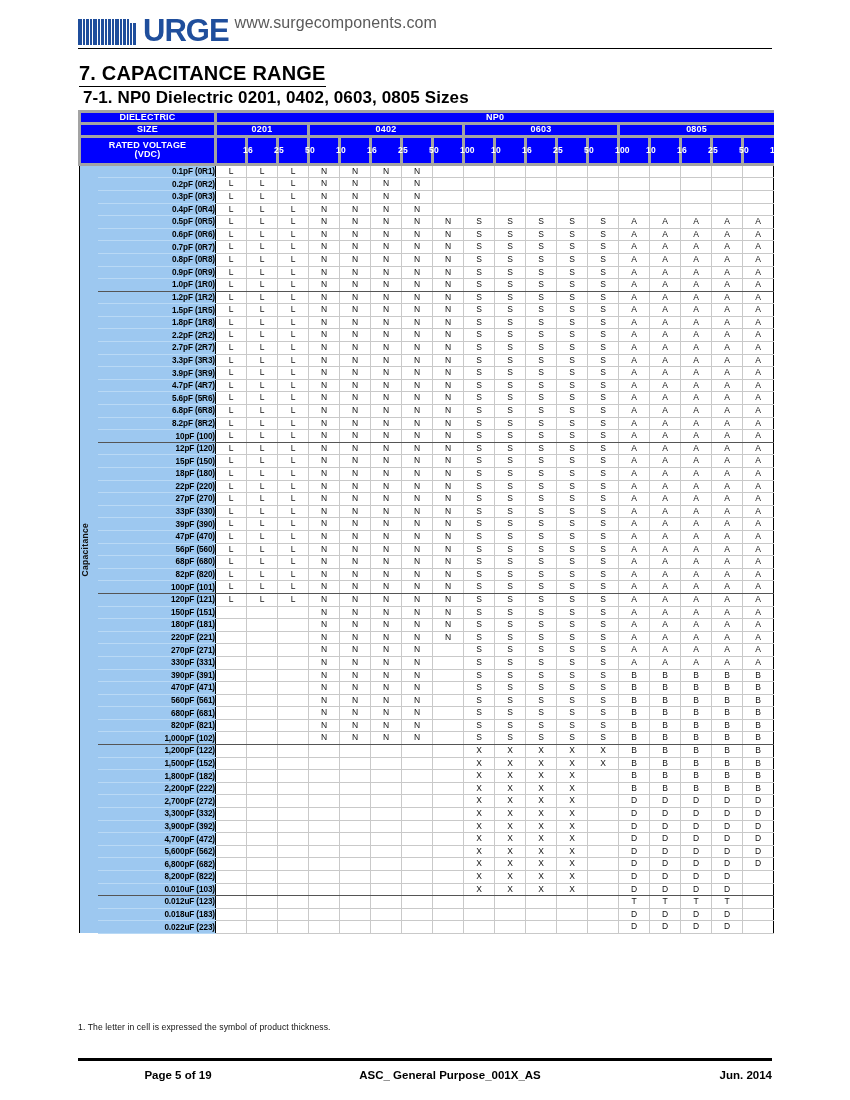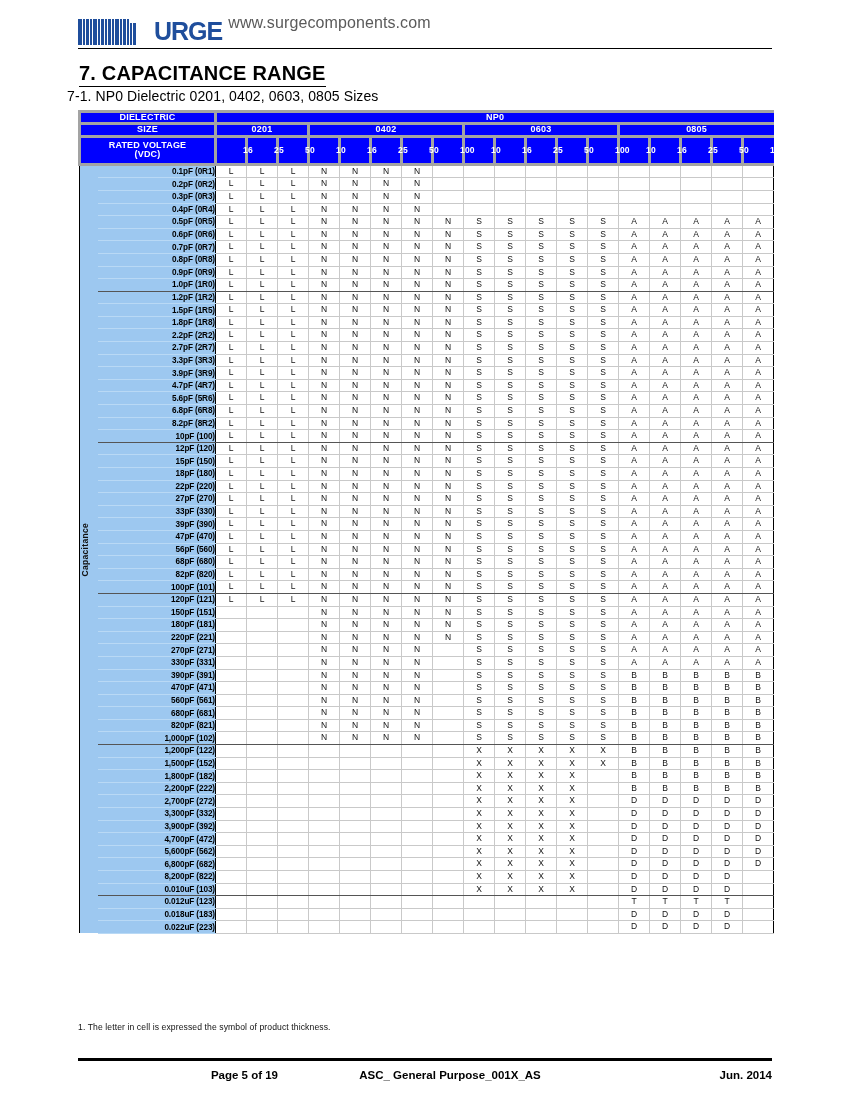--- a/index.html
+++ b/index.html
@@ -18,35 +18,35 @@
   .hdr { position:absolute; left:78px; top:14px; width:694px; height:42px; }
   .logo-wrap { display:flex; align-items:flex-end; gap:6px; }
   .logo { display:flex; align-items:center; height:30px; }
   .bars { display:flex; align-items:flex-end; height:28px; gap:1px; }
   .bars i { display:block; width:2px; background:#1F4E9C; height:26px; }
   .bars i.t2 { width:3px; }
   .bars i.t3 { width:4px; }
   .bars i.sh { height:22px; }
   .logo-text {
     font-family:"Liberation Sans", sans-serif;
-    font-weight:bold; font-size:25px; letter-spacing:-1px;
-    color:#1F4E9C; line-height:26px; margin-left:18px;
+    font-weight:bold; font-size:31px; letter-spacing:-1px;
+    color:#1F4E9C; line-height:26px; margin-left:7px;
   }
   .url { font-size:16px; color:#5a5a5a; margin-bottom:14px; letter-spacing:0.1px; }
   .hdr-rule { position:absolute; left:78px; top:48px; width:694px; height:1px; background:#000; }
 
   
   .t1 {
     position:absolute; left:79px; top:62px;
     font-size:20px; font-weight:bold; letter-spacing:0.2px;
     border-bottom:1.6px solid #000; padding-bottom:1px;
   }
   .t2h {
-    position:absolute; left:67px; top:88px;
-    font-size:14px; font-weight:normal; letter-spacing:0.1px;
+    position:absolute; left:83px; top:88px;
+    font-size:17px; font-weight:bold; letter-spacing:0.1px;
   }
 
   
   .tbl-wrap { position:absolute; left:78px; top:110px; width:694px; }
   table.cap { border-collapse:collapse; width:694px; table-layout:fixed; }
   table.cap td, table.cap th { padding:0; margin:0; }
 
   .bluehdr {
     background:#0000FF; color:#ffffff;
     font-size:9px; font-weight:bold; text-align:center;
@@ -87,21 +87,21 @@
 
   
   .note {
     position:absolute; left:78px; top:1022px;
     font-size:8.6px; color:#111; letter-spacing:0.1px;
   }
 
   
   .foot-rule { position:absolute; left:78px; top:1058px; width:694px; height:2.5px; background:#000; }
   .foot { position:absolute; left:78px; top:1069px; width:694px; display:flex; font-size:11.5px; font-weight:bold; }
-  .foot .l { width:200px; text-align:right; }
+  .foot .l { width:200px; text-align:center; }
   .foot .c { flex:1; text-align:center; }
   .foot .r { width:150px; text-align:right; }
 </style>
 </head>
 <body>
 
 <div class="page">
 
   <div class="hdr">
     <div class="logo-wrap">

